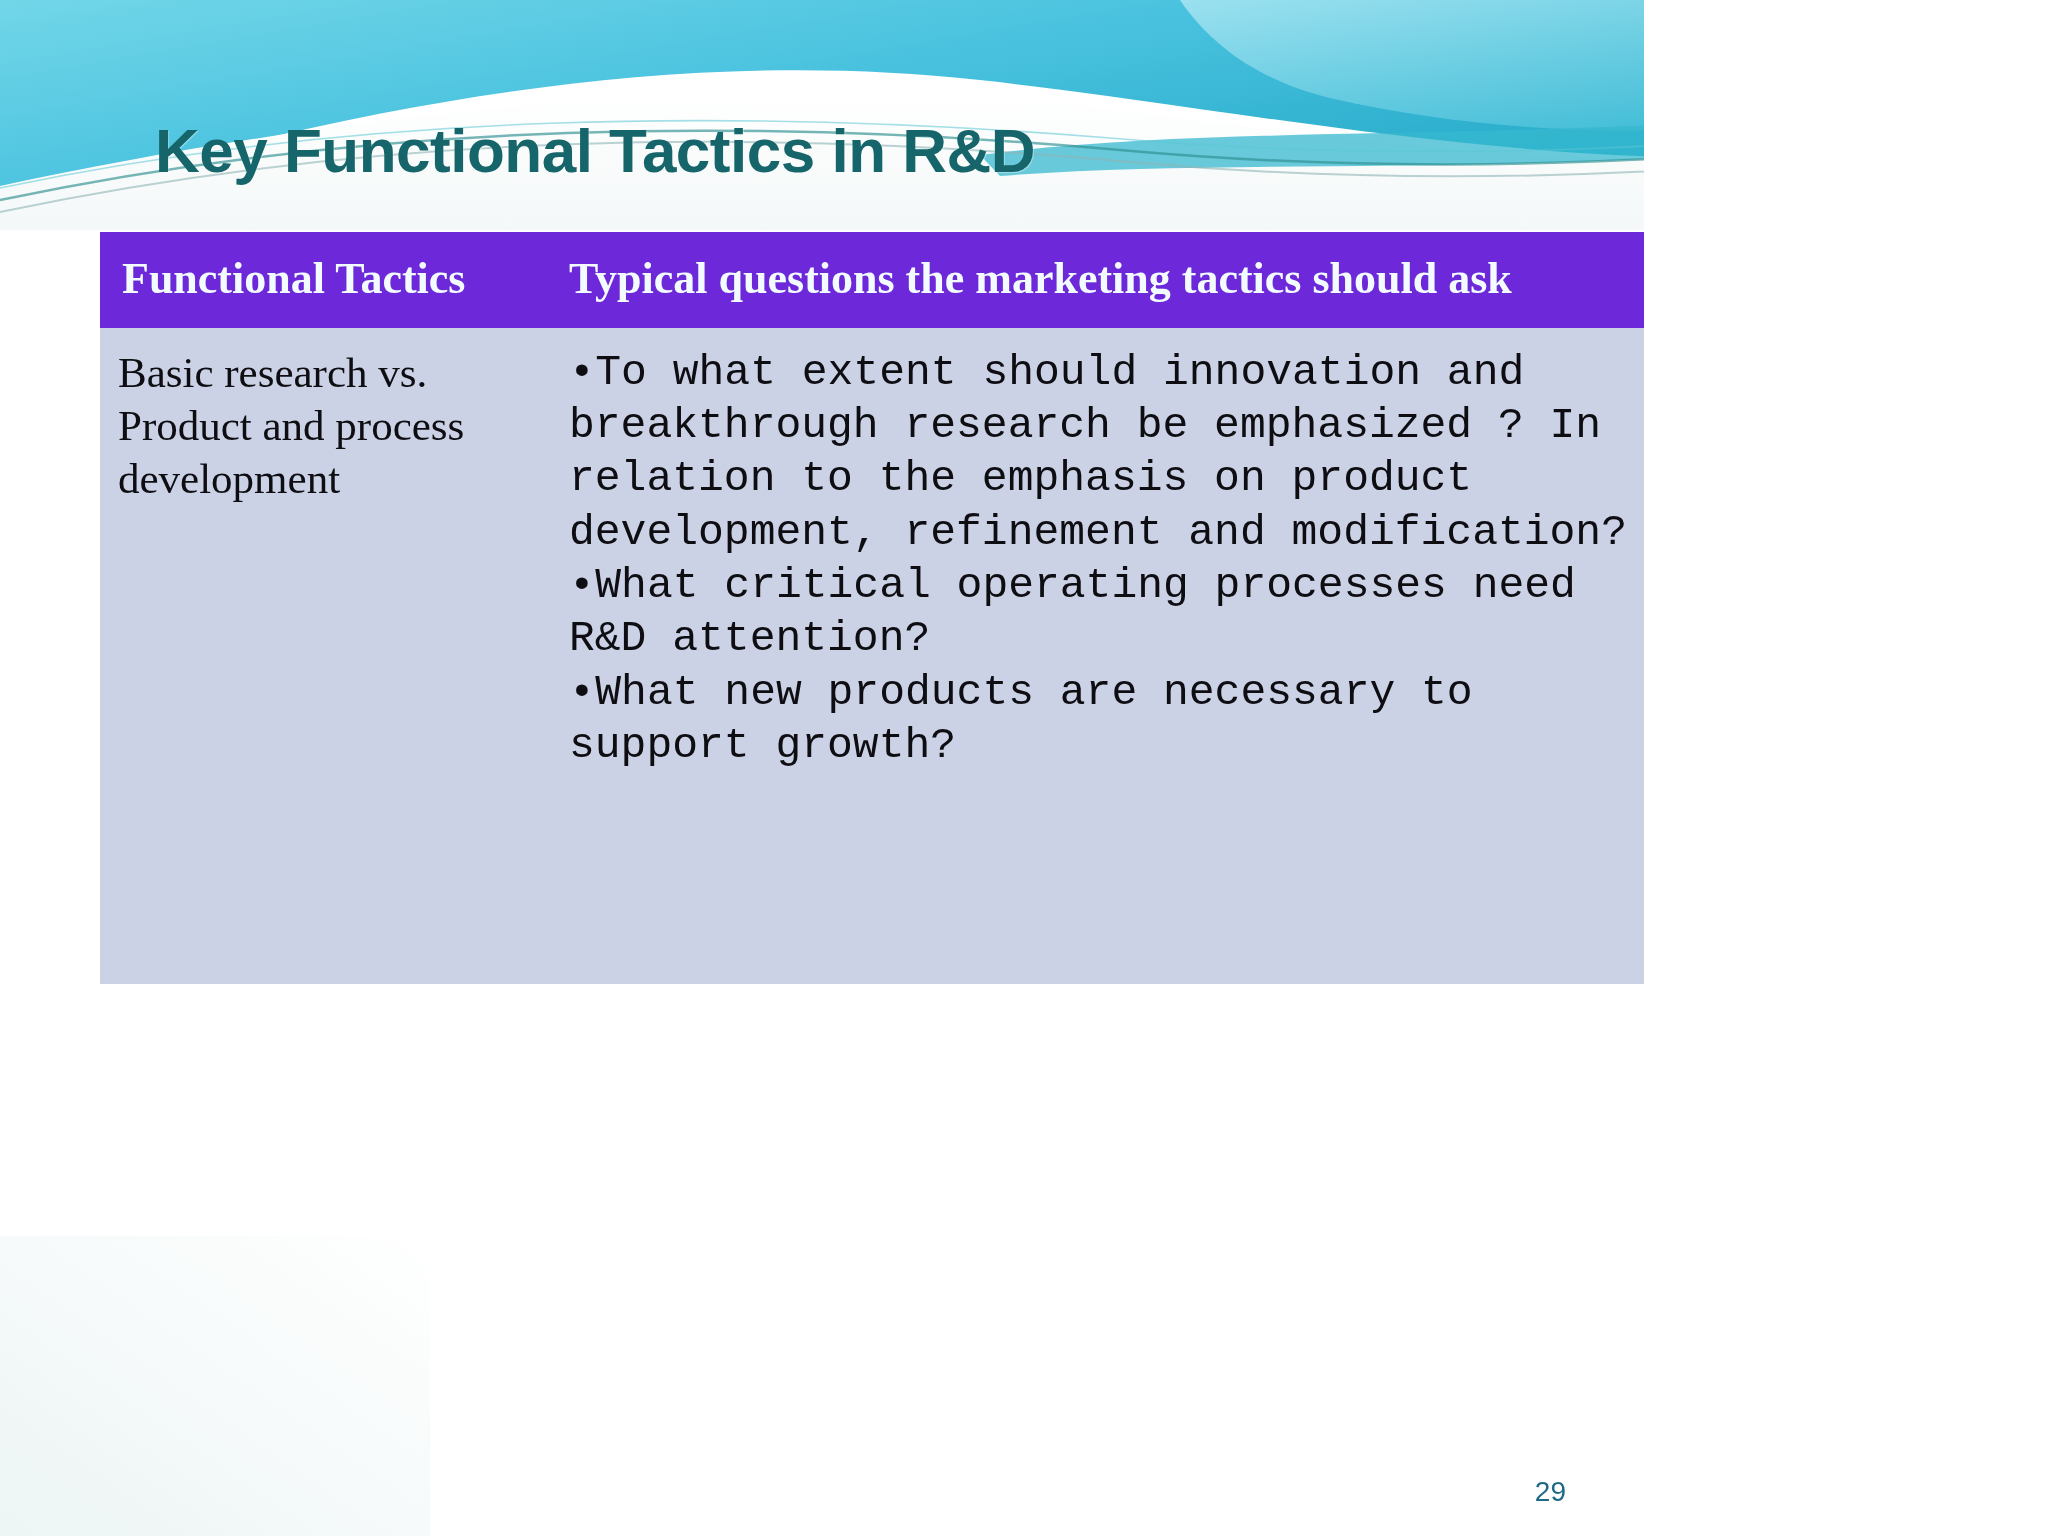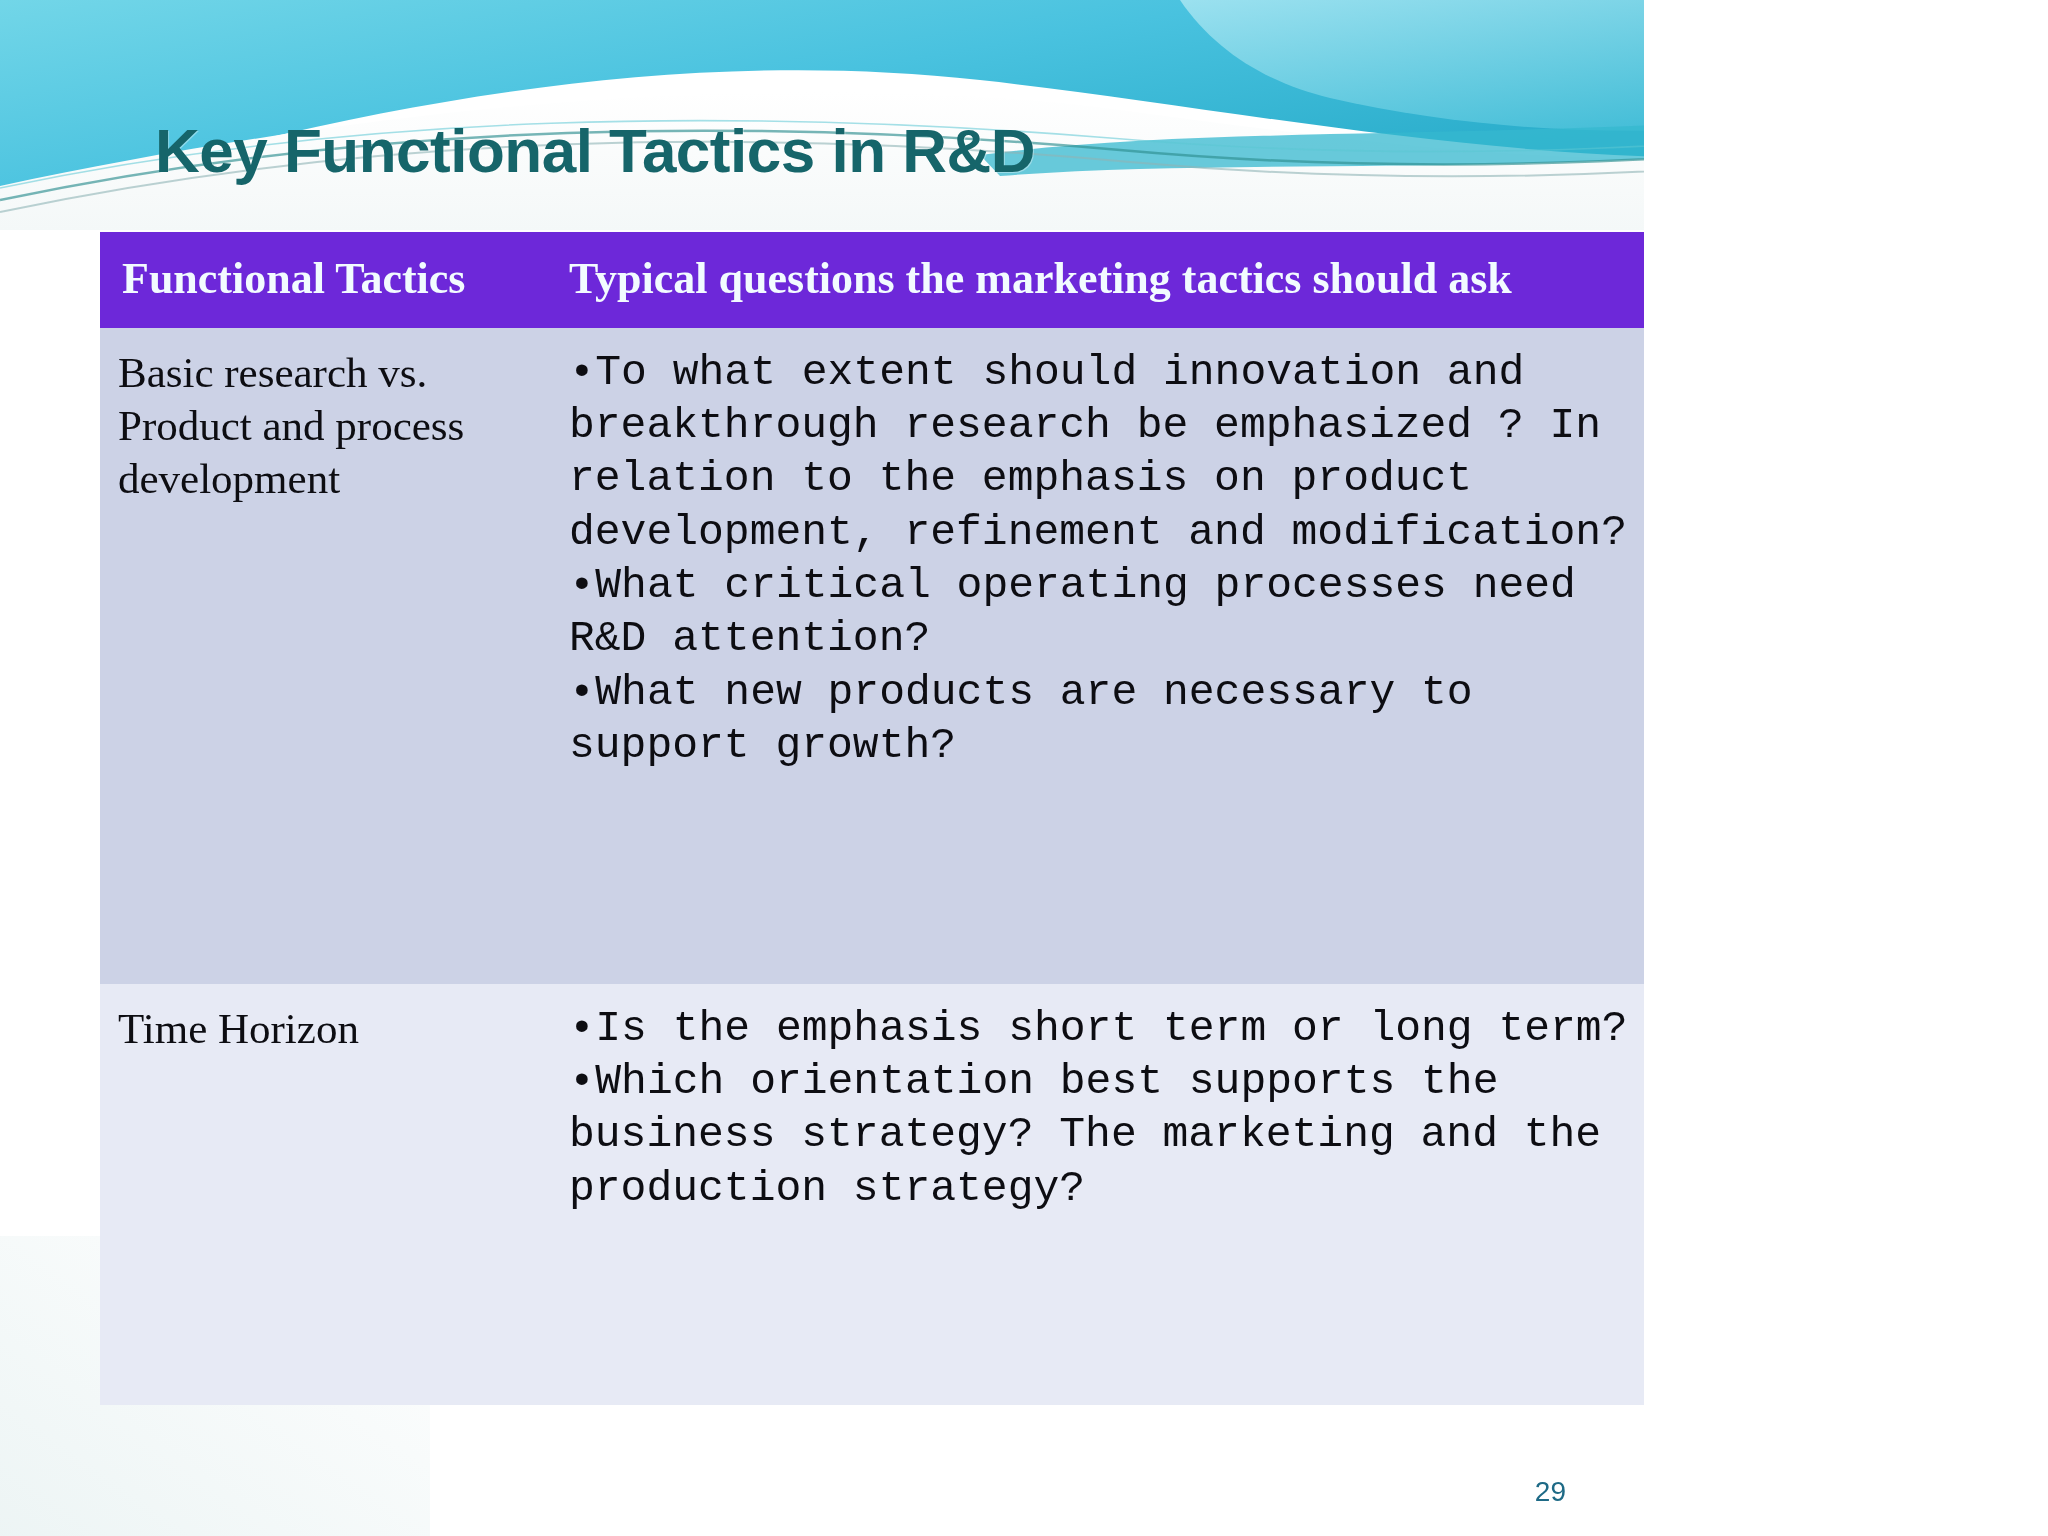--- a/index.html
+++ b/index.html
@@ -176,26 +176,19 @@
 
       <tr class="row-shade-dark">
         <td class="cell-a">Basic research vs. Product and process development</td>
         <td class="cell-b">
           <span class="bullet-line">To what extent should innovation and breakthrough research be emphasized ? In relation to the emphasis on product development, refinement and modification?</span>
           <span class="bullet-line">What critical operating processes need R&amp;D attention?</span>
           <span class="bullet-line">What new products are necessary to support growth?</span>
         </td>
       </tr>
 
-      <tr class="row-shade-light">
-        <td class="cell-a">Time Horizon</td>
-        <td class="cell-b">
-          <span class="bullet-line">Is the emphasis short term or long term?</span>
-          <span class="bullet-line">Which orientation best supports the business strategy? The marketing and the production strategy?</span>
-        </td>
-      </tr>
 
     </tbody>
   </table>
 
   <div id="page-number">29</div>
 
 </div>
 
 </body></html>

